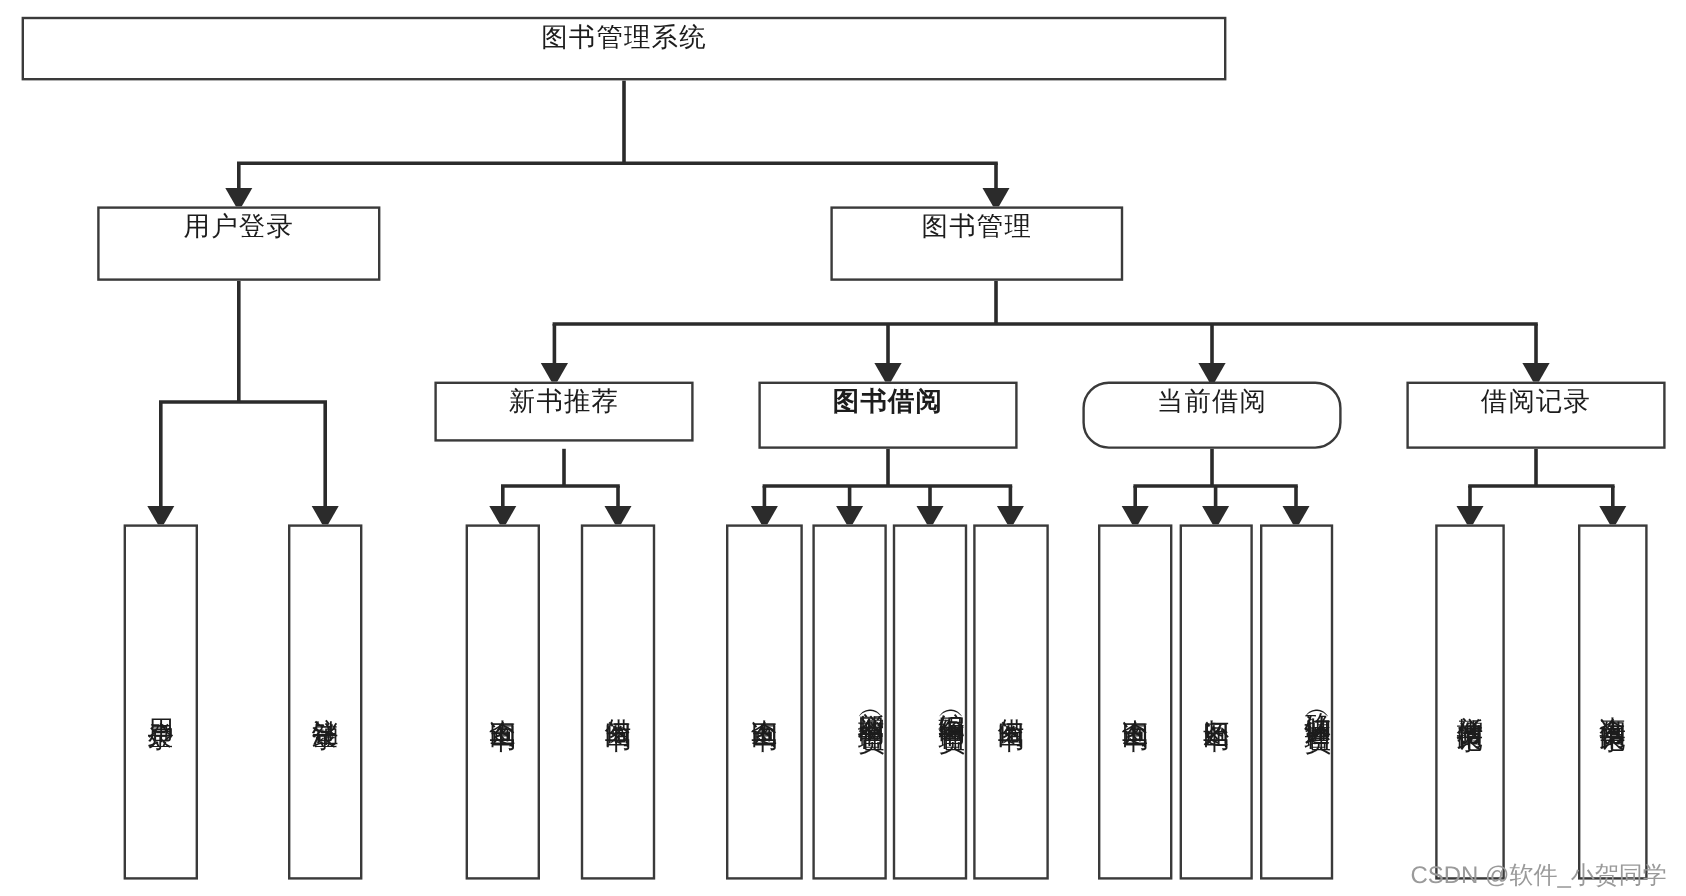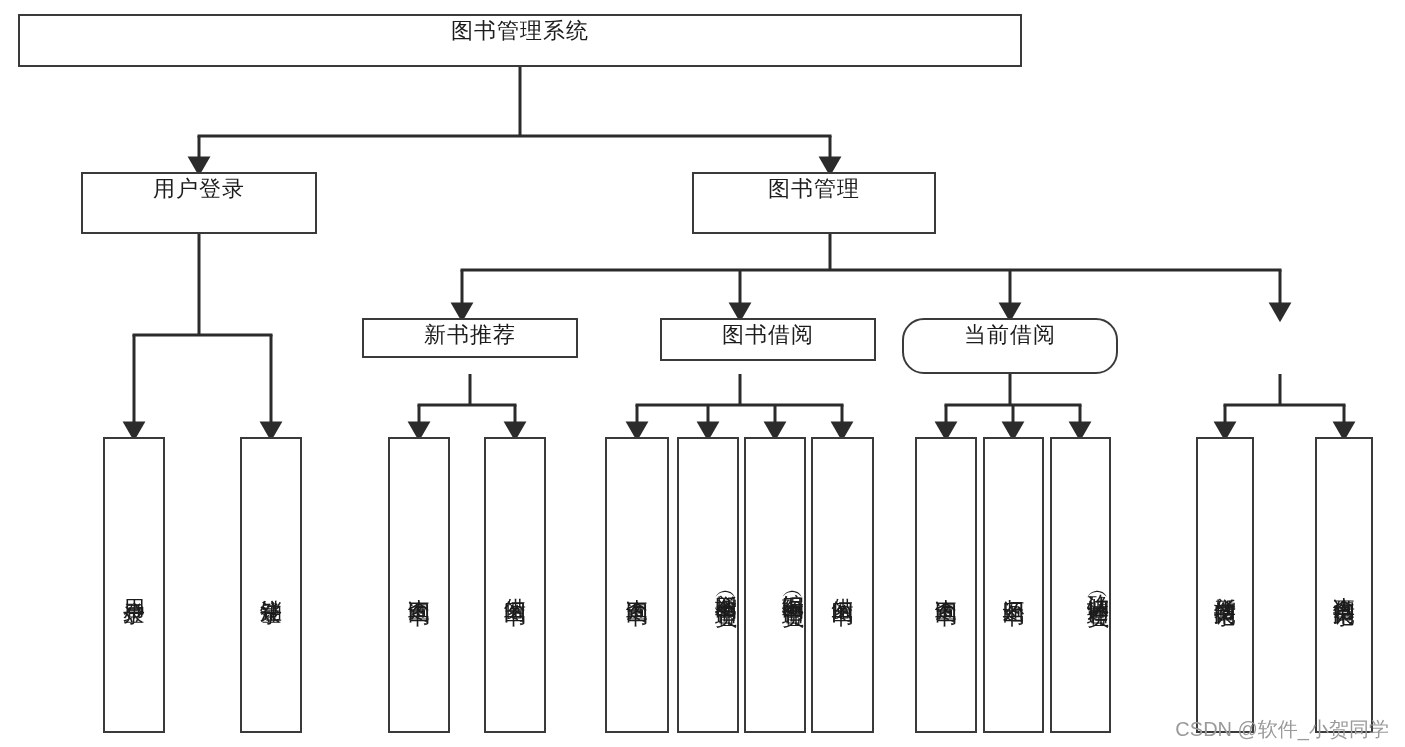--- a/index.html
+++ b/index.html
@@ -125,28 +125,31 @@
     <span>图书管理系统</span>
   </div>
 
   <div class="node node-horizontal" style="left:81px; top:172px; width:236px; height:62px;">
     <span>用户登录</span>
   </div>
   <div class="node node-horizontal" style="left:692px; top:172px; width:244px; height:62px;">
     <span>图书管理</span>
   </div>
 
-  <div class="node node-horizontal" style="left:362px; top:318px; width:216px; height:40px;">
+  <div class="node node-horizontal" style="left:362px; top:318px; width:216px; height:50px;">
     <span>新书推荐</span>
   </div>
-  <div class="node node-horizontal" style="left:660px; top:318px; width:216px; height:43px;">
+  <div class="node node-horizontal" style="left:632px; top:318px; width:216px; height:56px;font-weight:bold;">
     <span>图书借阅</span>
   </div>
   <div class="node node-horizontal" style="left:902px; top:318px; width:216px; height:56px;border-radius:22px;">
     <span>当前借阅</span>
+  </div>
+  <div class="node node-horizontal" style="left:1172px; top:318px; width:216px; height:56px;">
+    <span>借阅记录</span>
   </div>
 
   <div class="node node-vertical align-center" style="left:103px; top:437px; width:62px; height:296px;">
     <span class="vlabel">用户登录</span>
   </div>
   <div class="node node-vertical align-center" style="left:240px; top:437px; width:62px; height:296px;">
     <span class="vlabel">注销登录</span>
   </div>
 
   <div class="node node-vertical align-center" style="left:388px; top:437px; width:62px; height:296px;">

